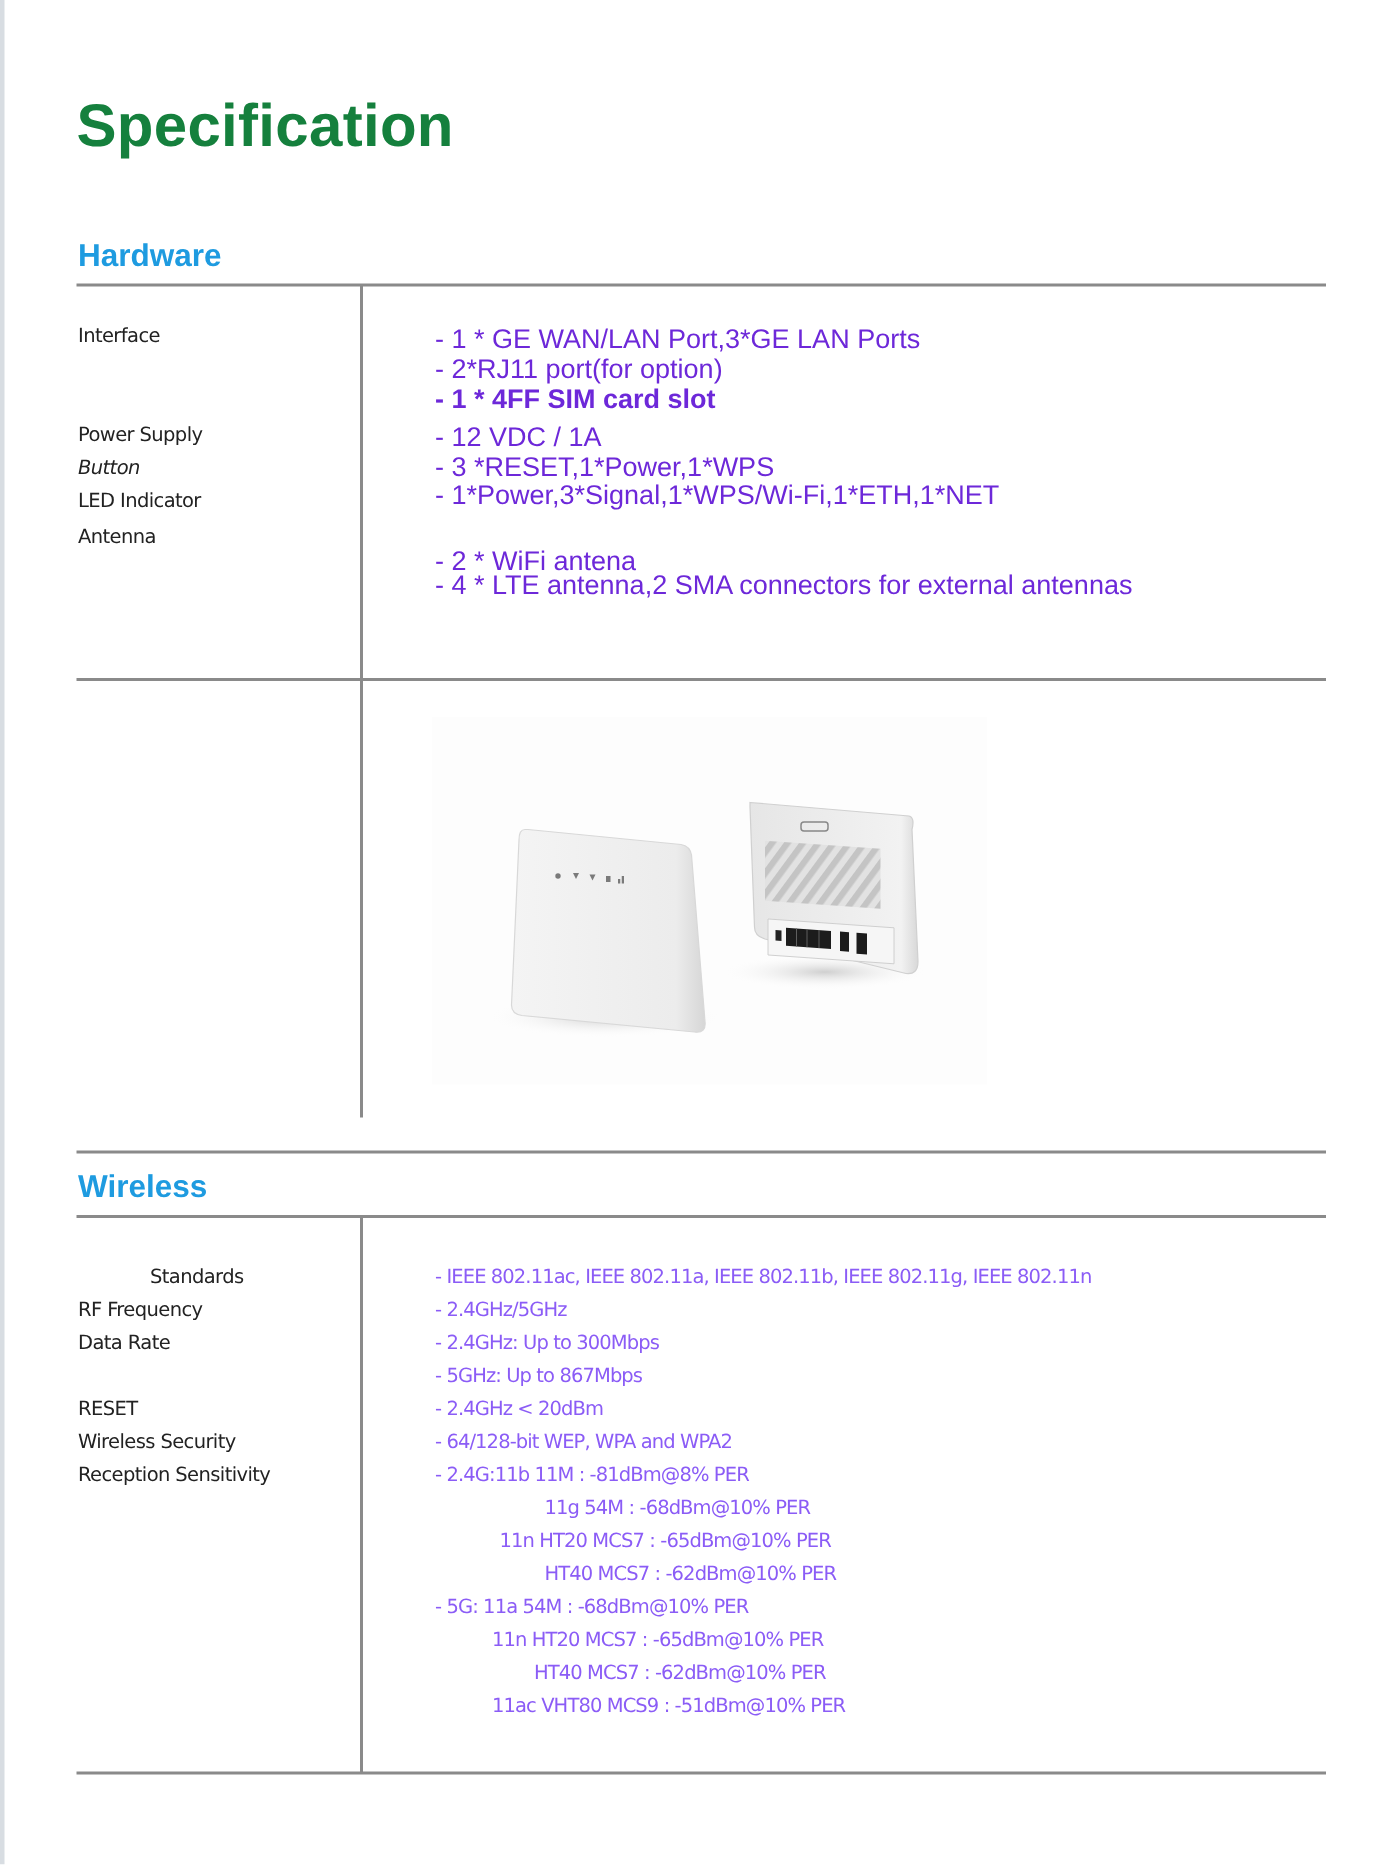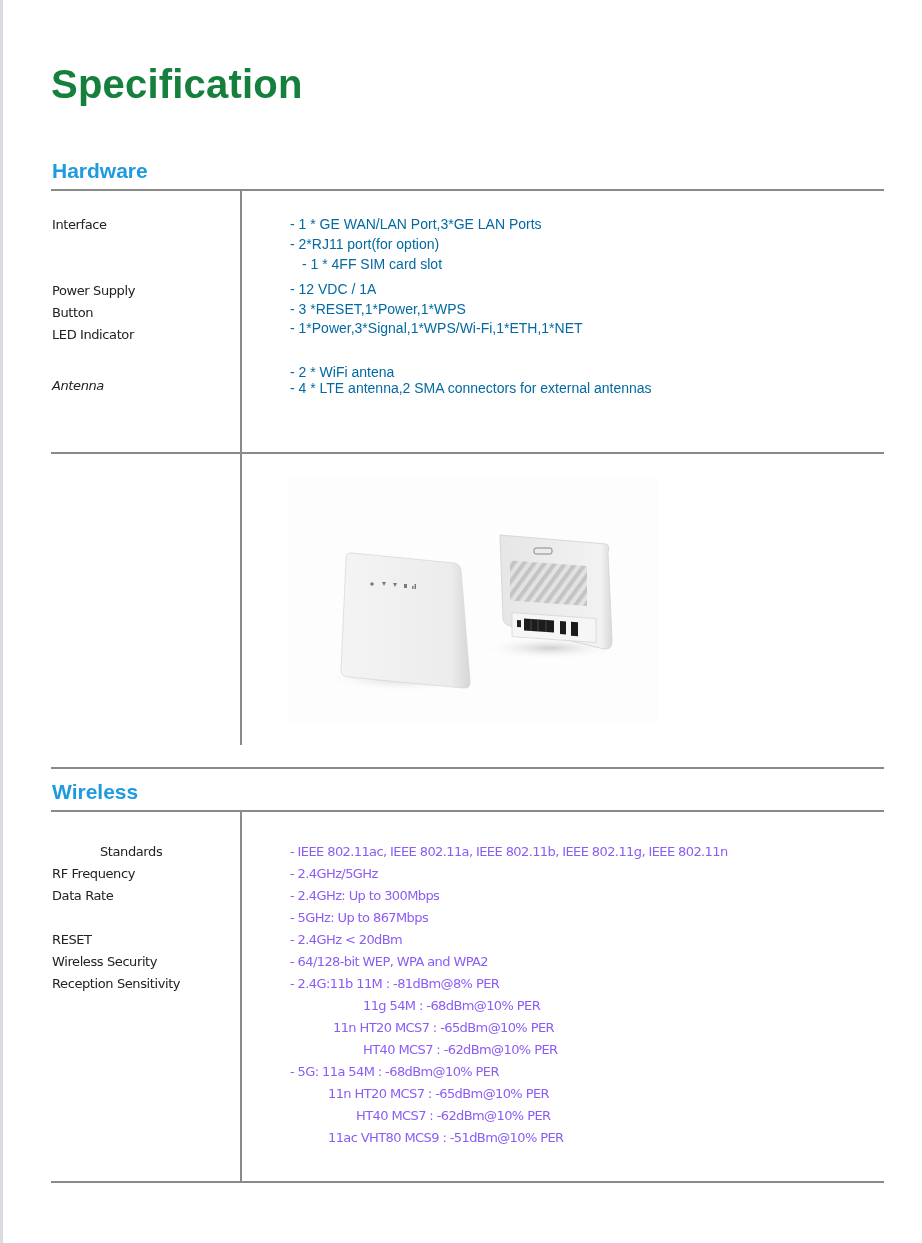--- a/index.html
+++ b/index.html
@@ -15,21 +15,21 @@
   .section-title {
     position:absolute; left:52px; font-size:21px; font-weight:bold; color:#1e9be0; line-height:1;
   }
   .hline { position:absolute; left:51px; width:833px; height:2px; background:#8a8a8a; }
   .vline { position:absolute; left:240px; width:2px; background:#8a8a8a; }
   .label {
     position:absolute; left:52px; font-size:13px; color:#222; line-height:1;
     font-family:"DejaVu Sans", sans-serif; letter-spacing:-0.4px;
   }
   .value {
-    position:absolute; font-size:14px; color:#0369a1; line-height:1; white-space:nowrap;
+    position:absolute; font-size:18px; color:#6d28d9; line-height:1; white-space:nowrap;
     font-family:"Liberation Sans", sans-serif;
   }
   .wval {
     position:absolute; font-size:13px; color:#8b5cf6; line-height:1; white-space:nowrap;
     font-family:"DejaVu Sans", sans-serif; letter-spacing:-0.6px; font-weight:500;
   }
   .img-box { position:absolute; left:288px; top:478px; width:370px; height:245px; background:#fdfdfd; }
 </style>
 </head>
 <body>
@@ -37,27 +37,27 @@
 <div class="left-edge"></div>
 
 <div class="title">Specification</div>
 
 <div class="section-title" style="top:160px;">Hardware</div>
 <div class="hline" style="top:189px;"></div>
 <div class="vline" style="top:190px; height:555px;"></div>
 
 <div class="label" style="top:218px;">Interface</div>
 <div class="label" style="top:284px;">Power Supply</div>
-<div class="label" style="top:306px;">Button</div>
+<div class="label" style="top:306px;font-style:italic;">Button</div>
 <div class="label" style="top:328px;">LED Indicator</div>
-<div class="label" style="top:379px;font-style:italic;">Antenna</div>
+<div class="label" style="top:352px;">Antenna</div>
 
 <div class="value" style="left:290px; top:217px;">- 1 * GE WAN/LAN Port,3*GE LAN Ports</div>
 <div class="value" style="left:290px; top:237px;">- 2*RJ11 port(for option)</div>
-<div class="value" style="left:302px; top:257px;">- 1 * 4FF SIM card slot</div>
+<div class="value" style="left:290px; top:257px;font-weight:bold;">- 1 * 4FF SIM card slot</div>
 <div class="value" style="left:290px; top:282px;">- 12 VDC / 1A</div>
 <div class="value" style="left:290px; top:302px;">- 3 *RESET,1*Power,1*WPS</div>
 <div class="value" style="left:290px; top:321px;">- 1*Power,3*Signal,1*WPS/Wi-Fi,1*ETH,1*NET</div>
 <div class="value" style="left:290px; top:365px;">- 2 * WiFi antena</div>
 <div class="value" style="left:290px; top:381px;">- 4 * LTE antenna,2 SMA connectors for external antennas</div>
 
 <div class="hline" style="top:452px;"></div>
 
 <div class="img-box">
   <svg width="370" height="245" viewBox="0 0 370 245">

